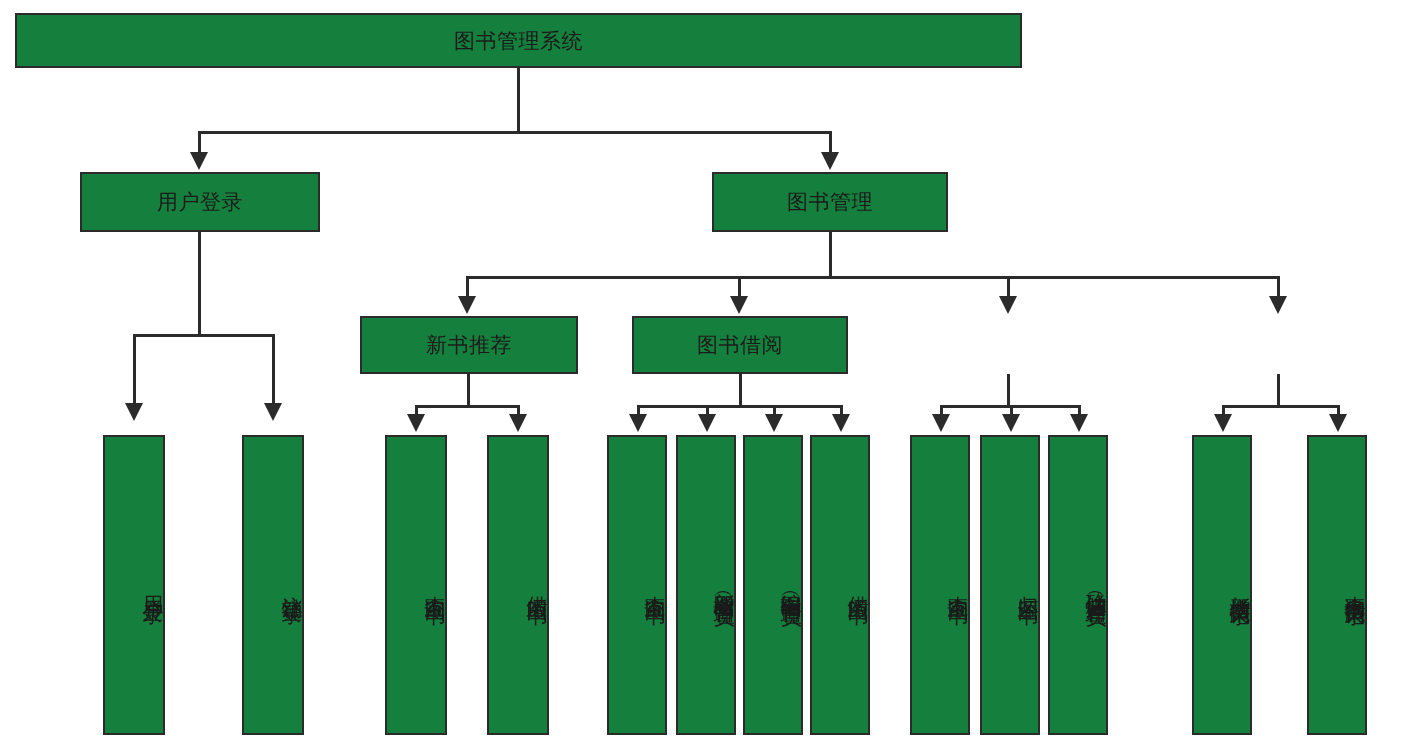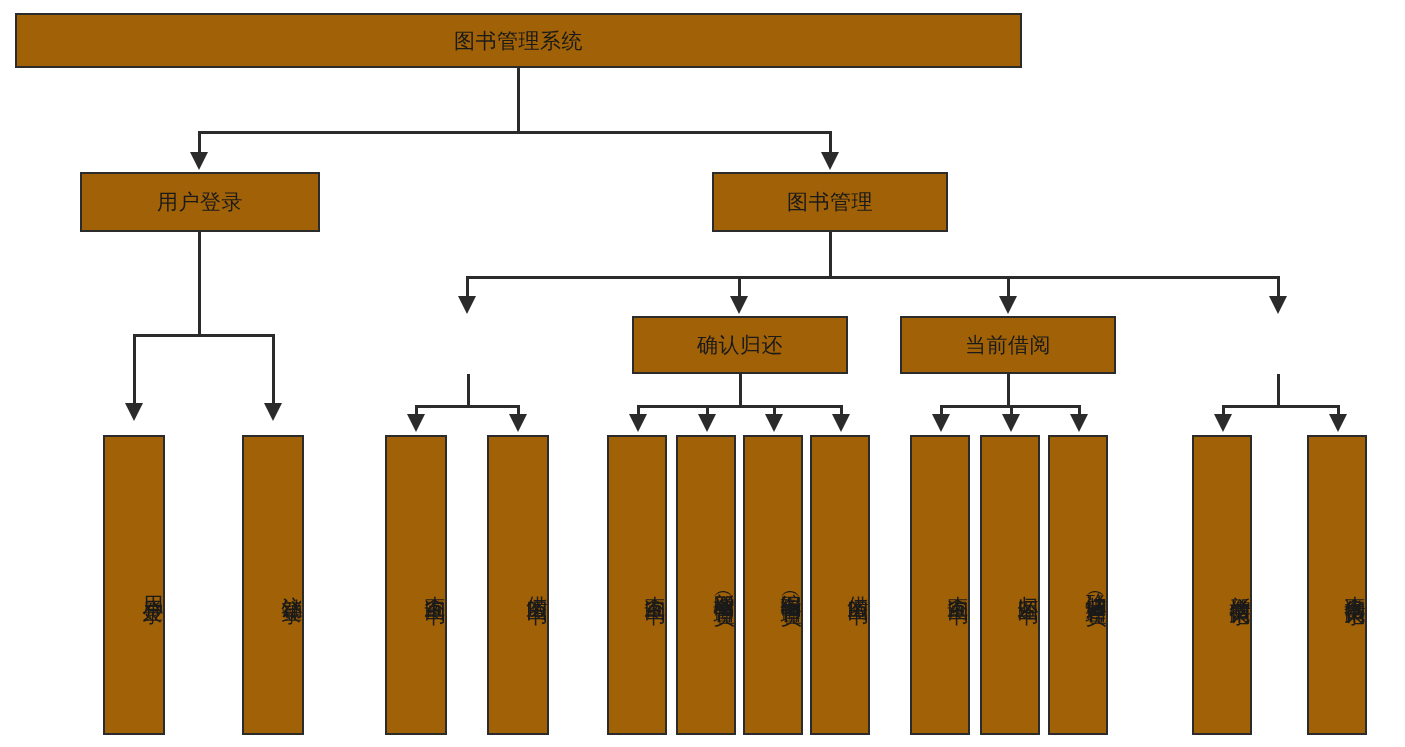--- a/index.html
+++ b/index.html
@@ -14,21 +14,21 @@
     position: relative;
     width: 1405px;
     height: 747px;
     background: #ffffff;
     overflow: hidden;
   }
   .node {
     position: absolute;
     box-sizing: border-box;
     border: 2px solid #2b2b2b;
-    background: #a16207;
+    background: #15803d;
     display: flex;
     align-items: center;
     justify-content: center;
     color: #1a1a1a;
   }
   .node.horiz {
     font-size: 21px;
     letter-spacing: 0.5px;
   }
   .node.vert {
@@ -108,25 +108,25 @@
   <div class="link h" style="left:466px; top:276px; width:814px;"></div>
   <div class="link v" style="left:466px; top:276px; height:23px;"></div>
   <div class="arrow" style="left:458px; top:296px;"></div>
   <div class="link v" style="left:738px; top:276px; height:23px;"></div>
   <div class="arrow" style="left:730px; top:296px;"></div>
   <div class="link v" style="left:1007px; top:276px; height:23px;"></div>
   <div class="arrow" style="left:999px; top:296px;"></div>
   <div class="link v" style="left:1277px; top:276px; height:23px;"></div>
   <div class="arrow" style="left:1269px; top:296px;"></div>
 
+  <div class="node horiz" style="left:360px; top:316px; width:218px; height:58px;">
+    <span>新书推荐</span>
+  </div>
   <div class="node horiz" style="left:632px; top:316px; width:216px; height:58px;">
-    <span>确认归还</span>
-  </div>
-  <div class="node horiz" style="left:900px; top:316px; width:216px; height:58px;">
-    <span>当前借阅</span>
+    <span>图书借阅</span>
   </div>
 
   <div class="link v" style="left:467px; top:374px; height:34px;"></div>
   <div class="link h" style="left:415px; top:405px; width:104px;"></div>
   <div class="link v" style="left:415px; top:405px; height:12px;"></div>
   <div class="arrow" style="left:407px; top:414px;"></div>
   <div class="link v" style="left:517px; top:405px; height:12px;"></div>
   <div class="arrow" style="left:509px; top:414px;"></div>
 
   <div class="link v" style="left:739px; top:374px; height:34px;"></div>

